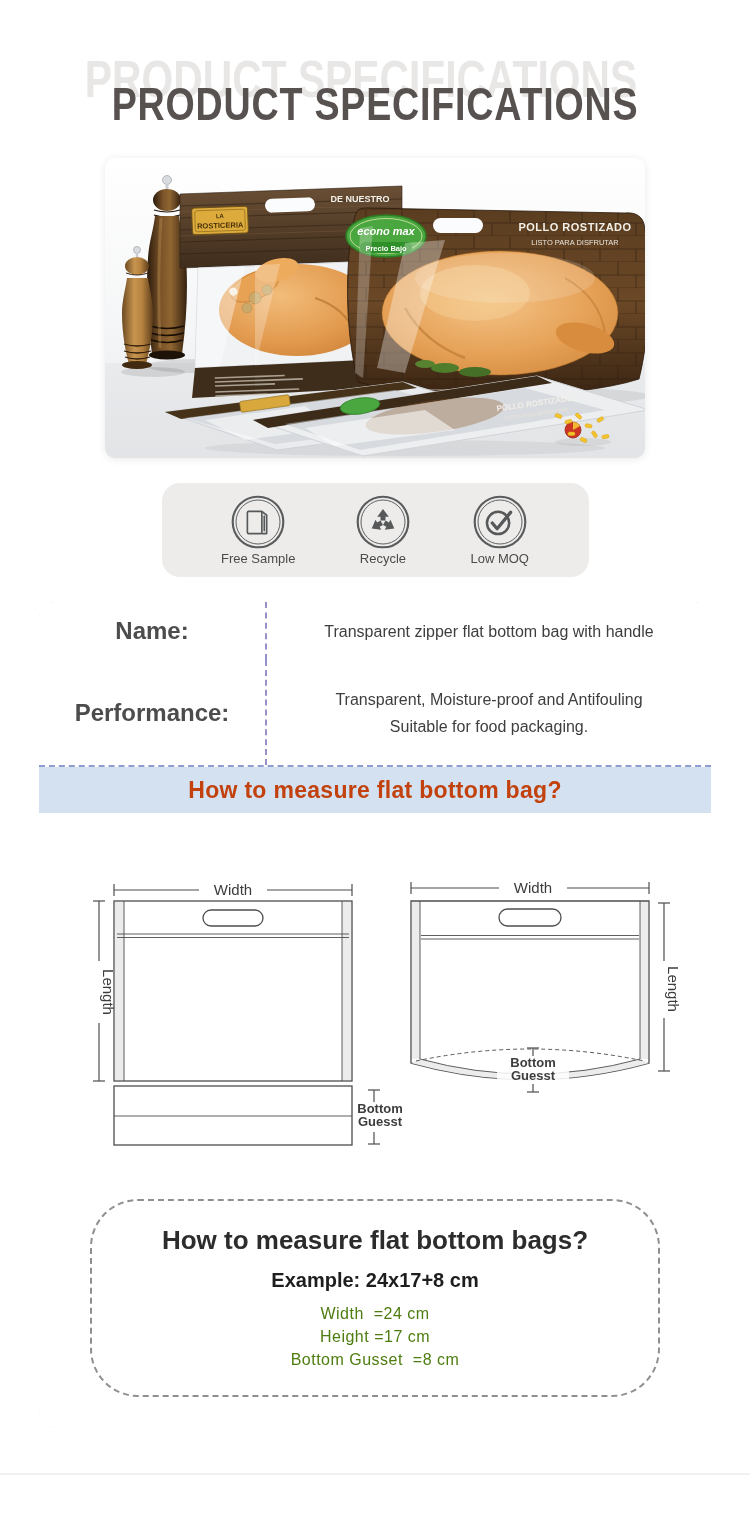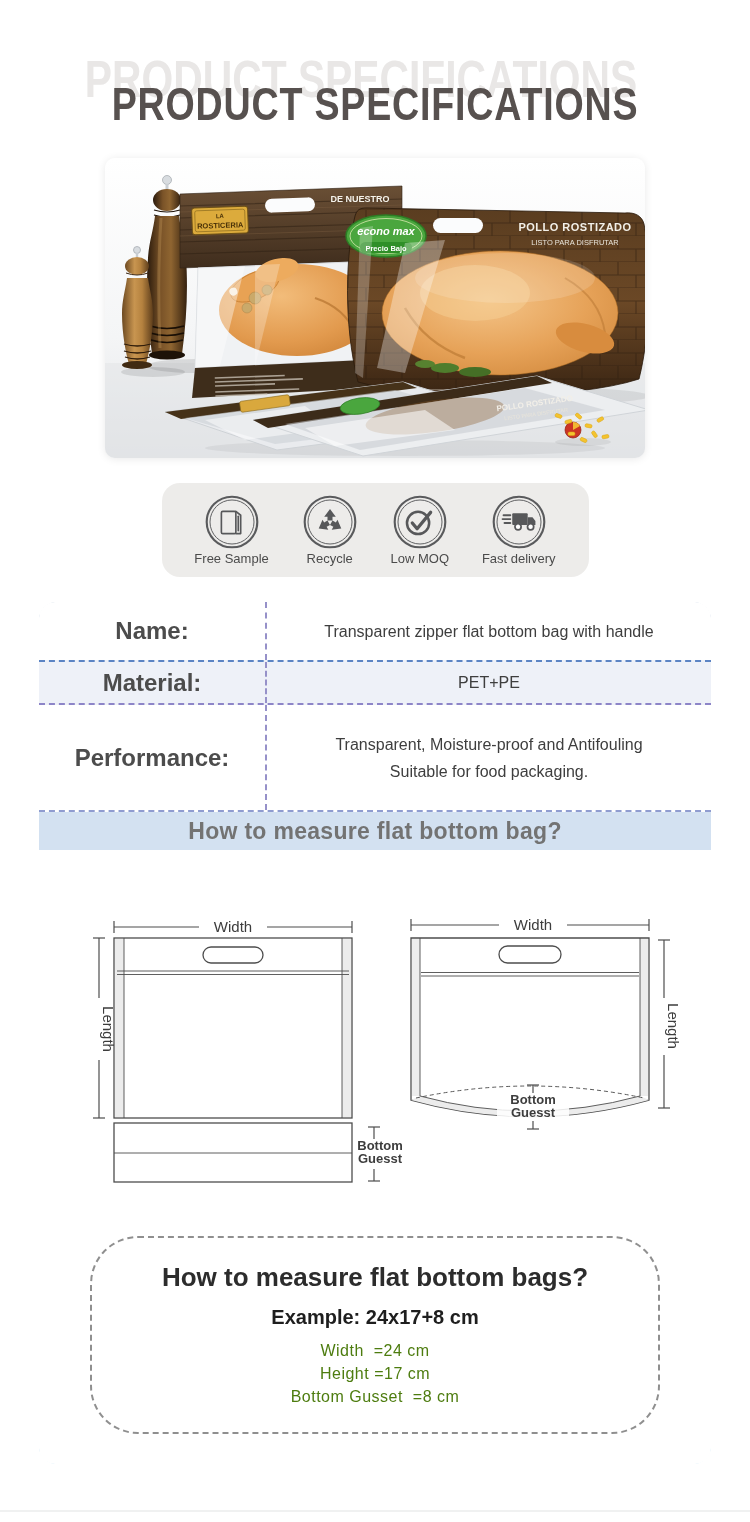--- a/index.html
+++ b/index.html
@@ -63,23 +63,23 @@
   }
   .spec-value { font-size: 16px; color: #3e3e3e; flex-direction: column; line-height: 27px; }
   .row-name { height: 58px; }
   .row-material {
     height: 45px; background: #eef1f8;
     border-top: 2px dashed #5b84c4; border-bottom: 2px dashed #8d85c8;
   }
   .row-perf { height: 107px; border-bottom: 2px dashed #8f9cd0; }
 
   .measure-band {
-    height: 38px; background: #d3e1f1;
+    height: 46px; background: #d3e1f1;
     display: flex; align-items: center; justify-content: center;
-    font-size: 23px; font-weight: bold; color: #737373; letter-spacing: .3px;
+    font-size: 23px; font-weight: bold; color: #c2410c; letter-spacing: .3px;
   }
 
   
   .diagram-svg { display: block; margin: 0 auto; }
   .diagram-svg line { stroke: #4d4d4d; stroke-width: 1.2; }
   .diagram-svg .bag { fill: #fff; stroke: #4d4d4d; stroke-width: 1.3; }
   .diagram-svg .strip { fill: #ececec; stroke: none; }
   .diagram-svg .thin { stroke: #4d4d4d; stroke-width: .9; fill: none; }
   .diagram-svg .dashc { stroke: #5a5a5a; stroke-width: 1; fill: none; stroke-dasharray: 4,3; }
   .diagram-svg .dim { font-size: 15px; fill: #3d3d3d; text-anchor: middle; }
@@ -332,48 +332,30 @@
     </div>
     <div class="feature">
       <svg class="ficon" viewBox="0 0 58 58">
         <circle class="ring" cx="29" cy="29" r="26.2"></circle>
         <circle class="ring2" cx="29" cy="29" r="22.8"></circle>
         <circle cx="27" cy="30" r="11.5" fill="none" stroke="#57585a" stroke-width="2.6"></circle>
         <path d="M21,30 L26,36 L40,19" fill="none" stroke="#57585a" stroke-width="3.4" stroke-linecap="round" stroke-linejoin="round"></path>
       </svg>
       <div class="feature-label">Low MOQ</div>
     </div>
-    <div class="feature">
-      <svg class="ficon" viewBox="0 0 58 58">
-        <circle class="ring" cx="29" cy="29" r="26.2"></circle>
-        <circle class="ring2" cx="29" cy="29" r="22.8"></circle>
-        <g transform="translate(29,29)">
-          <path d="M-16,-7 H-9 M-17,-3 H-9 M-15,1 H-9" stroke="#57585a" stroke-width="2" stroke-linecap="round"></path>
-          <rect class="fl" x="-7" y="-9" width="16" height="12" rx="1"></rect>
-          <path class="fl" d="M9,-5 L14,-5 L17,-1 L17,3 L9,3 Z"></path>
-          <circle cx="-1" cy="5" r="3.2" fill="#fff" stroke="#57585a" stroke-width="1.8"></circle>
-          <circle cx="12" cy="5" r="3.2" fill="#fff" stroke="#57585a" stroke-width="1.8"></circle>
-        </g>
-      </svg>
-      <div class="feature-label">Fast delivery</div>
-    </div>
   </div>
 
   <div class="spec-outer">
     <div class="spec-inner">
 
       <div class="spec-row row-name">
         <div class="spec-label">Name:</div>
         <div class="spec-value">Transparent zipper flat bottom bag with handle</div>
       </div>
 
-      <div class="spec-row row-material">
-        <div class="spec-label">Material:</div>
-        <div class="spec-value">PET+PE</div>
-      </div>
 
       <div class="spec-row row-perf">
         <div class="spec-label">Performance:</div>
         <div class="spec-value">
           <span>Transparent, Moisture-proof and Antifouling</span>
           <span>Suitable for food packaging.</span>
         </div>
       </div>
 
       <div class="measure-band">How to measure flat bottom bag?</div>

